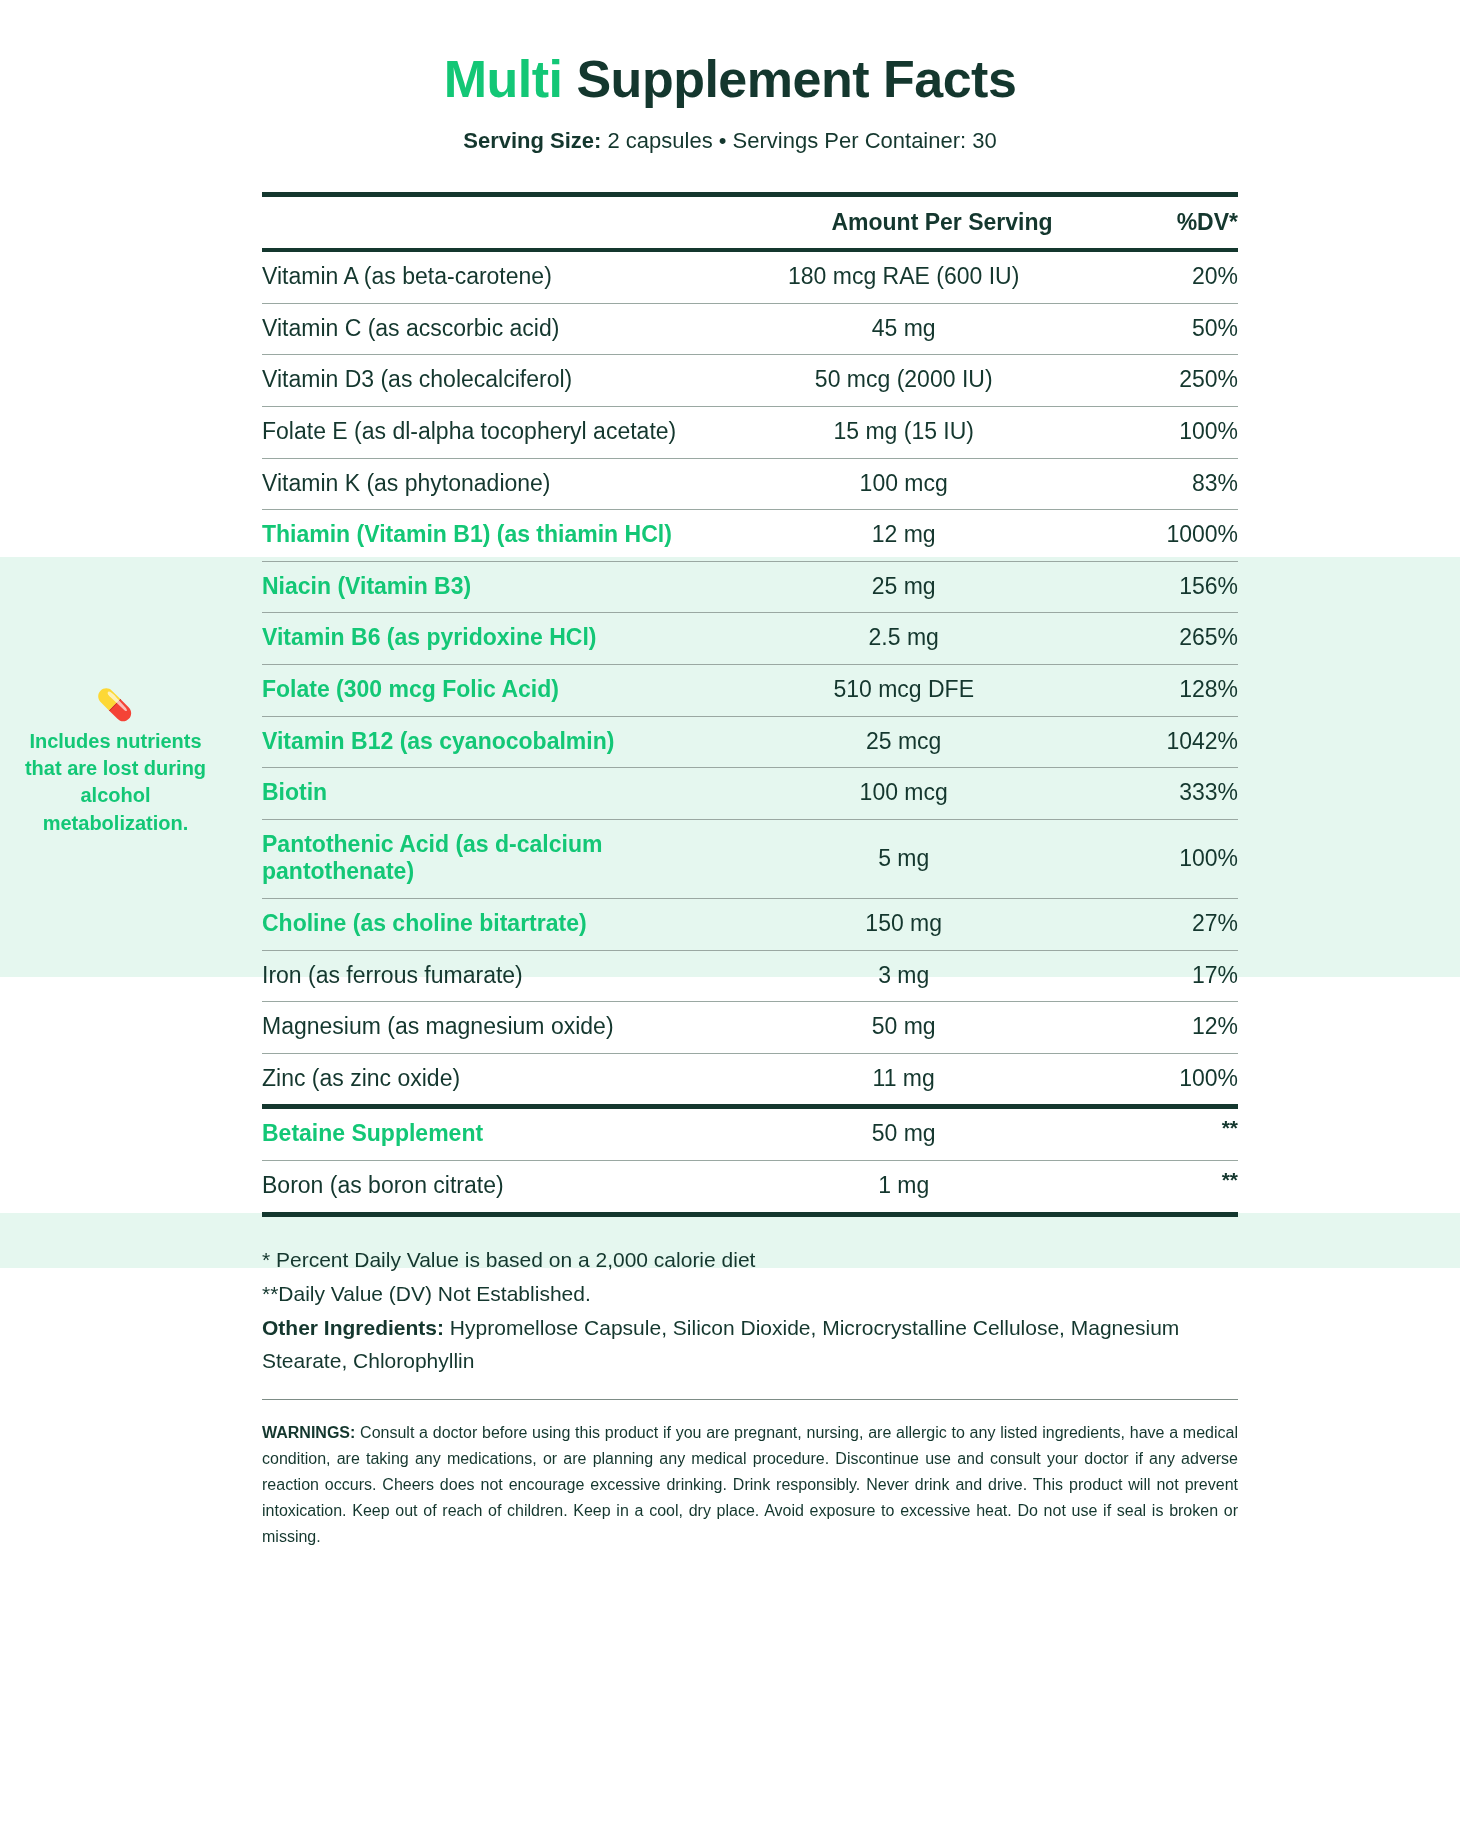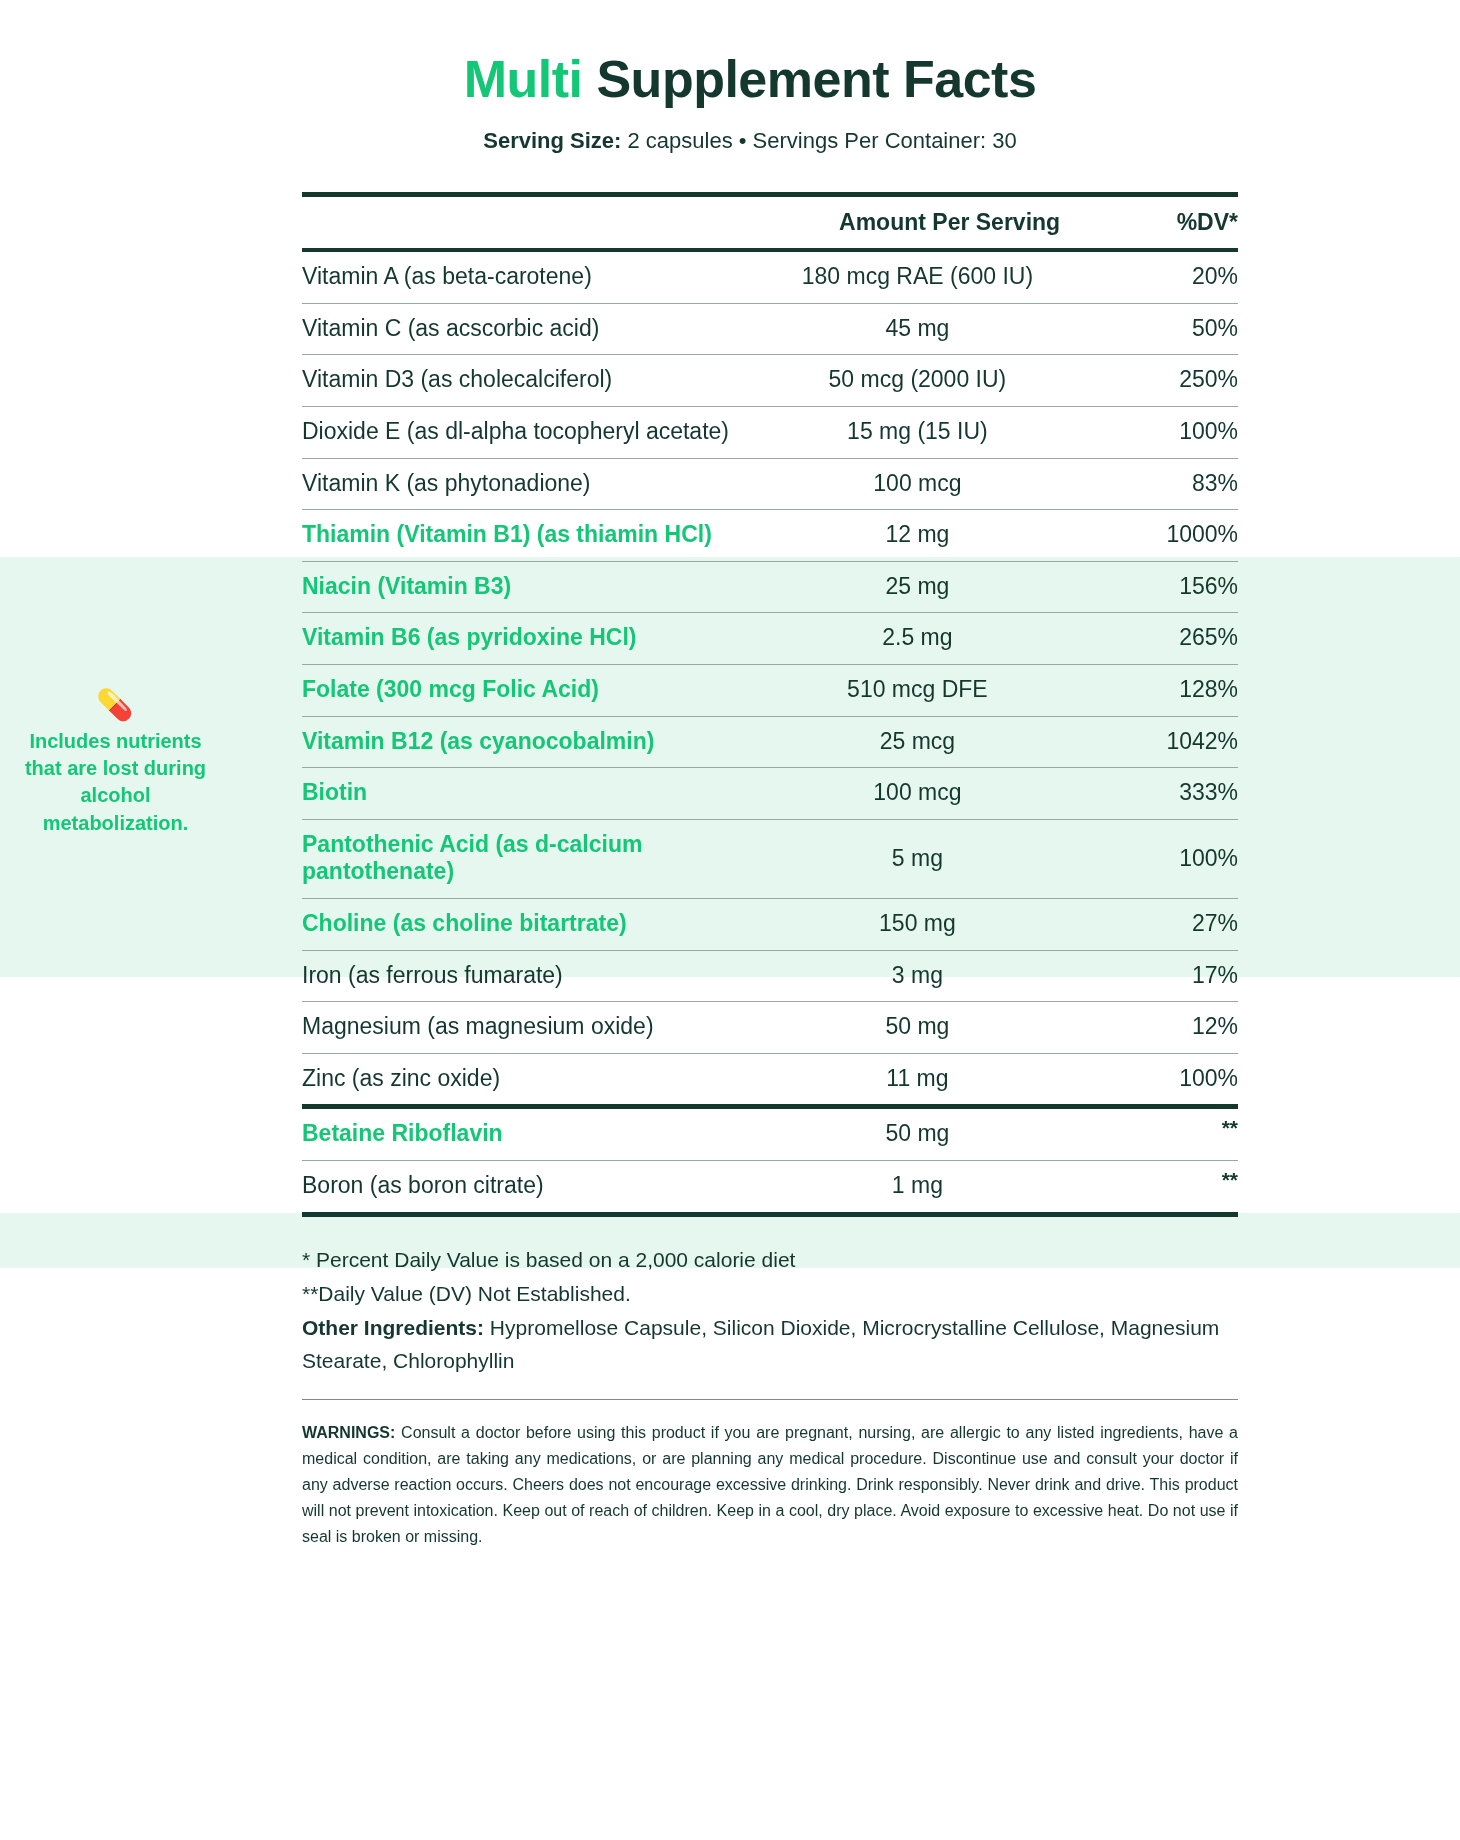--- a/index.html
+++ b/index.html
@@ -9,21 +9,20 @@
     background: #ffffff;
     font-family: "Liberation Sans", sans-serif;
     color: #14372e;
   }
   #page {
     position: relative;
     width: 1460px;
     height: 1840px;
     overflow: hidden;
     background: #ffffff;
-    padding-left: 40px;
   }
 
   
   .header {
     padding-top: 52px;
     text-align: center;
   }
   .title {
     font-size: 52px;
     font-weight: 700;
@@ -190,21 +189,21 @@
             <td class="t-name">Vitamin C (as acscorbic acid)</td>
             <td class="t-amt">45 mg</td>
             <td class="t-dv">50%</td>
           </tr>
           <tr>
             <td class="t-name">Vitamin D3 (as cholecalciferol)</td>
             <td class="t-amt">50 mcg (2000 IU)</td>
             <td class="t-dv">250%</td>
           </tr>
           <tr>
-            <td class="t-name">Dioxide E (as dl-alpha tocopheryl acetate)</td>
+            <td class="t-name">Folate E (as dl-alpha tocopheryl acetate)</td>
             <td class="t-amt">15 mg (15 IU)</td>
             <td class="t-dv">100%</td>
           </tr>
           <tr>
             <td class="t-name">Vitamin K (as phytonadione)</td>
             <td class="t-amt">100 mcg</td>
             <td class="t-dv">83%</td>
           </tr>
           <tr class="row-green">
             <td class="t-name">Thiamin (Vitamin B1) (as thiamin HCl)</td>
@@ -255,21 +254,21 @@
             <td class="t-name">Magnesium (as magnesium oxide)</td>
             <td class="t-amt">50 mg</td>
             <td class="t-dv">12%</td>
           </tr>
           <tr>
             <td class="t-name">Zinc (as zinc oxide)</td>
             <td class="t-amt">11 mg</td>
             <td class="t-dv">100%</td>
           </tr>
           <tr class="row-green thick-top">
-            <td class="t-name">Betaine Riboflavin</td>
+            <td class="t-name">Betaine Supplement</td>
             <td class="t-amt">50 mg</td>
             <td class="t-dv dv-stars">**</td>
           </tr>
           <tr class="last-row">
             <td class="t-name">Boron (as boron citrate)</td>
             <td class="t-amt">1 mg</td>
             <td class="t-dv dv-stars">**</td>
           </tr>
         </tbody>
     </table>

